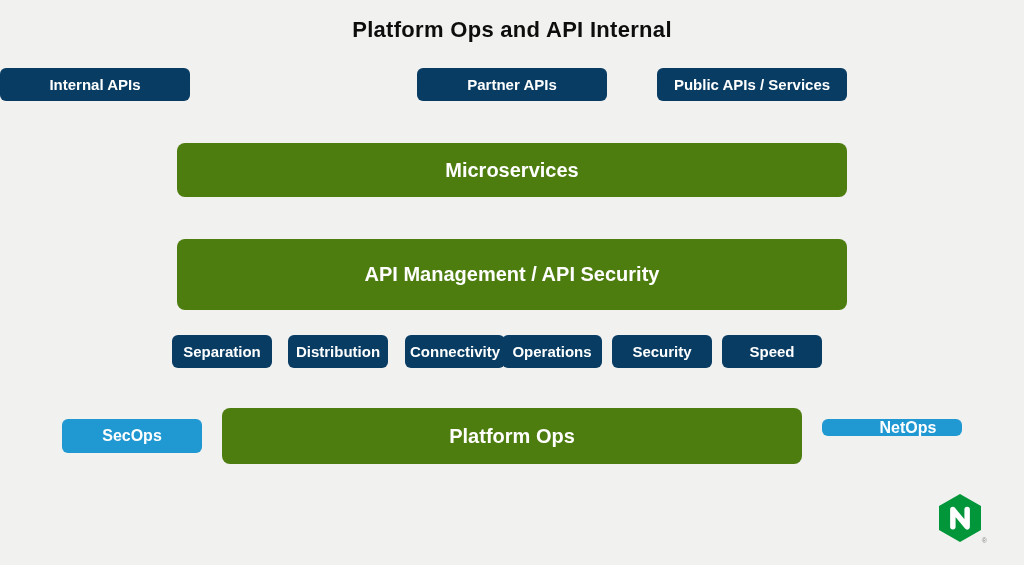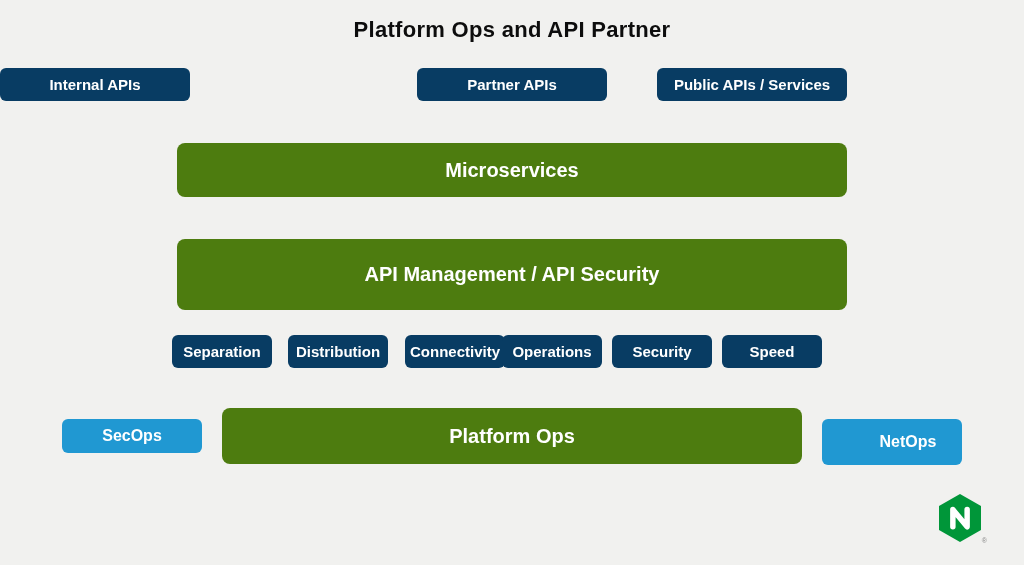--- a/index.html
+++ b/index.html
@@ -56,21 +56,21 @@
   .cap.c2 { left: 288px; }
   .cap.c3 { left: 405px; }
   .cap.c4 { left: 502px; }
   .cap.c5 { left: 612px; }
   .cap.c6 { left: 722px; }
   .cap.c7 { left: 832px; width: 130px; }
 
   
   .secops  { left: 62px;  top: 419px; width: 140px; height: 34px; }
   .platops { left: 222px; top: 408px; width: 580px; height: 56px; }
-  .netops  { left: 822px; top: 419px; width: 140px; height: 46px; padding-left: 32px; }
+  .netops  { left: 822px; top: 419px; width: 140px; height: 17px; padding-left: 32px; }
 
   
   .logo {
     position: absolute;
     left: 939px;
     top: 494px;
     width: 46px;
     height: 52px;
   }
   .logo .reg {
@@ -80,21 +80,21 @@
     font-size: 7px;
     color: #8a8a8a;
     font-weight: 400;
   }
 </style>
 </head>
 <body>
 
 <div class="canvas">
 
-  <div class="title">Platform Ops and API Partner</div>
+  <div class="title">Platform Ops and API Internal</div>
 
   <div class="box navy api-box">Partner APIs</div>
   <div class="box navy api-box">Public APIs / Services</div>
   <div class="box navy api-box">Internal APIs</div>
 
   <div class="box blue microservices">Microservices</div>
 
   <div class="box blue api-mgmt">API Management / API Security</div>
 
   <div class="box navy cap c1">Separation</div>

